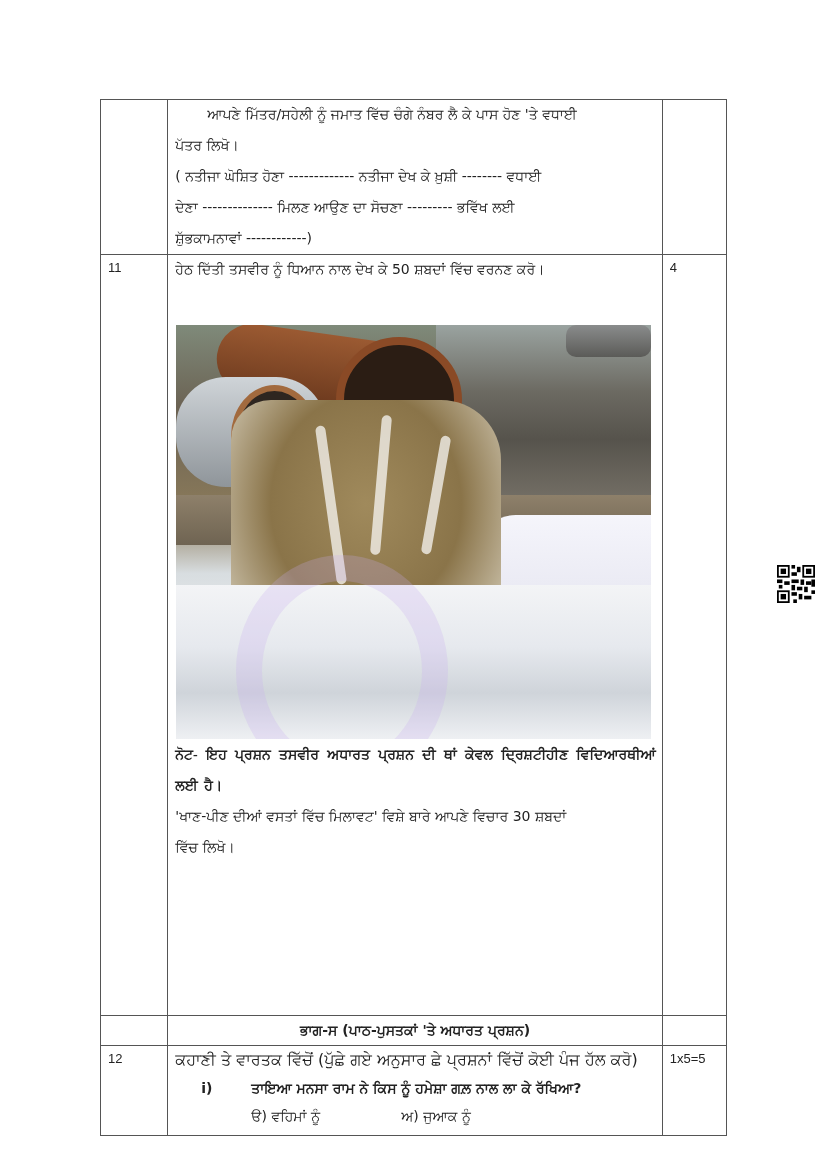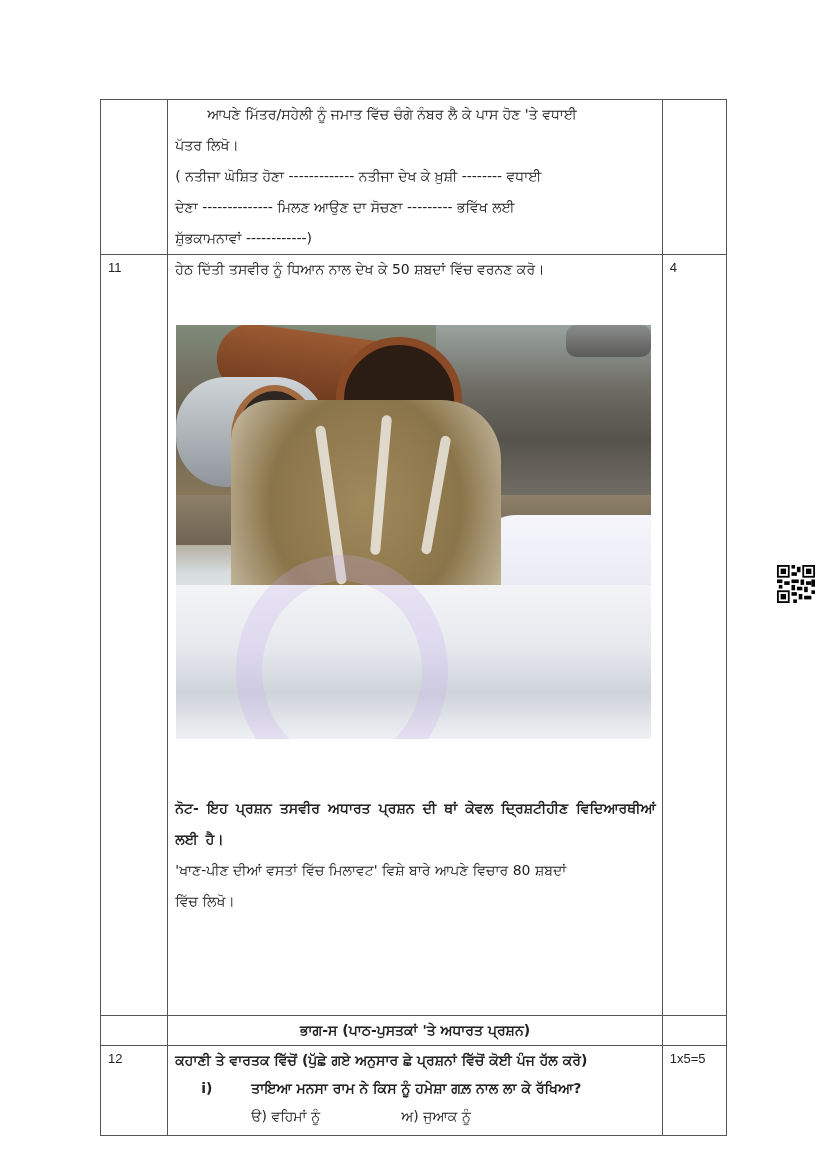--- a/index.html
+++ b/index.html
@@ -78,35 +78,35 @@
         <div class="pipe-rust-mouth"></div>
         <div class="pipe-grey-mouth"></div>
         <div class="foam2"></div>
         <div class="fall"></div>
         <div class="streak" style="left:150px;top:100px;height:160px;transform:rotate(-8deg);"></div>
         <div class="streak" style="left:200px;top:90px;height:140px;transform:rotate(5deg);"></div>
         <div class="streak" style="left:255px;top:110px;height:120px;transform:rotate(10deg);"></div>
         <div class="foam"></div>
         <div class="watermark"></div>
       </div>
-      <p class="bold" style="margin-top:54px;">ਨੋਟ- ਇਹ ਪ੍ਰਸ਼ਨ ਤਸਵੀਰ ਅਧਾਰਤ ਪ੍ਰਸ਼ਨ ਦੀ ਥਾਂ ਕੇਵਲ ਦ੍ਰਿਸ਼ਟੀਹੀਣ ਵਿਦਿਆਰਥੀਆਂ ਲਈ ਹੈ।</p>
-      <p>'ਖਾਣ-ਪੀਣ ਦੀਆਂ ਵਸਤਾਂ ਵਿੱਚ ਮਿਲਾਵਟ' ਵਿਸ਼ੇ ਬਾਰੇ ਆਪਣੇ ਵਿਚਾਰ 80 ਸ਼ਬਦਾਂ</p>
+      <p class="bold" style="font-family:Liberation Serif, serif;">ਨੋਟ- ਇਹ ਪ੍ਰਸ਼ਨ ਤਸਵੀਰ ਅਧਾਰਤ ਪ੍ਰਸ਼ਨ ਦੀ ਥਾਂ ਕੇਵਲ ਦ੍ਰਿਸ਼ਟੀਹੀਣ ਵਿਦਿਆਰਥੀਆਂ ਲਈ ਹੈ।</p>
+      <p>'ਖਾਣ-ਪੀਣ ਦੀਆਂ ਵਸਤਾਂ ਵਿੱਚ ਮਿਲਾਵਟ' ਵਿਸ਼ੇ ਬਾਰੇ ਆਪਣੇ ਵਿਚਾਰ 30 ਸ਼ਬਦਾਂ</p>
       <p>ਵਿੱਚ ਲਿਖੋ।</p>
     </td>
     <td class="marks">4</td>
   </tr>
   <tr style="height:30px;margin-top:16px;">
     <td></td>
     <td class="section-head">ਭਾਗ-ਸ (ਪਾਠ-ਪੁਸਤਕਾਂ 'ਤੇ ਅਧਾਰਤ ਪ੍ਰਸ਼ਨ)</td>
     <td></td>
   </tr>
   <tr style="height:90px;">
     <td class="num">12</td>
     <td class="txt" style="line-height:28px;">
-      <p style="white-space:nowrap;font-size:14px;font-weight:bold;">ਕਹਾਣੀ ਤੇ ਵਾਰਤਕ ਵਿੱਚੋਂ (ਪੁੱਛੇ ਗਏ ਅਨੁਸਾਰ ਛੇ ਪ੍ਰਸ਼ਨਾਂ ਵਿੱਚੋਂ ਕੋਈ ਪੰਜ ਹੱਲ ਕਰੋ)</p>
+      <p style="white-space:nowrap;font-size:16px;">ਕਹਾਣੀ ਤੇ ਵਾਰਤਕ ਵਿੱਚੋਂ (ਪੁੱਛੇ ਗਏ ਅਨੁਸਾਰ ਛੇ ਪ੍ਰਸ਼ਨਾਂ ਵਿੱਚੋਂ ਕੋਈ ਪੰਜ ਹੱਲ ਕਰੋ)</p>
       <p style="padding-left:26px;font-weight:bold;">
         <span style="display:inline-block;width:50px;">i)</span><span>ਤਾਇਆ ਮਨਸਾ ਰਾਮ ਨੇ ਕਿਸ ਨੂੰ ਹਮੇਸ਼ਾ ਗਲ਼ ਨਾਲ ਲਾ ਕੇ ਰੱਖਿਆ?</span>
       </p>
       <p style="padding-left:76px;">
         <span style="display:inline-block;width:150px;">ੳ) ਵਹਿਮਾਂ ਨੂੰ</span><span>ਅ) ਜੁਆਕ ਨੂੰ</span>
       </p>
     </td>
     <td class="marks">1x5=5</td>
   </tr>
 </tbody>

